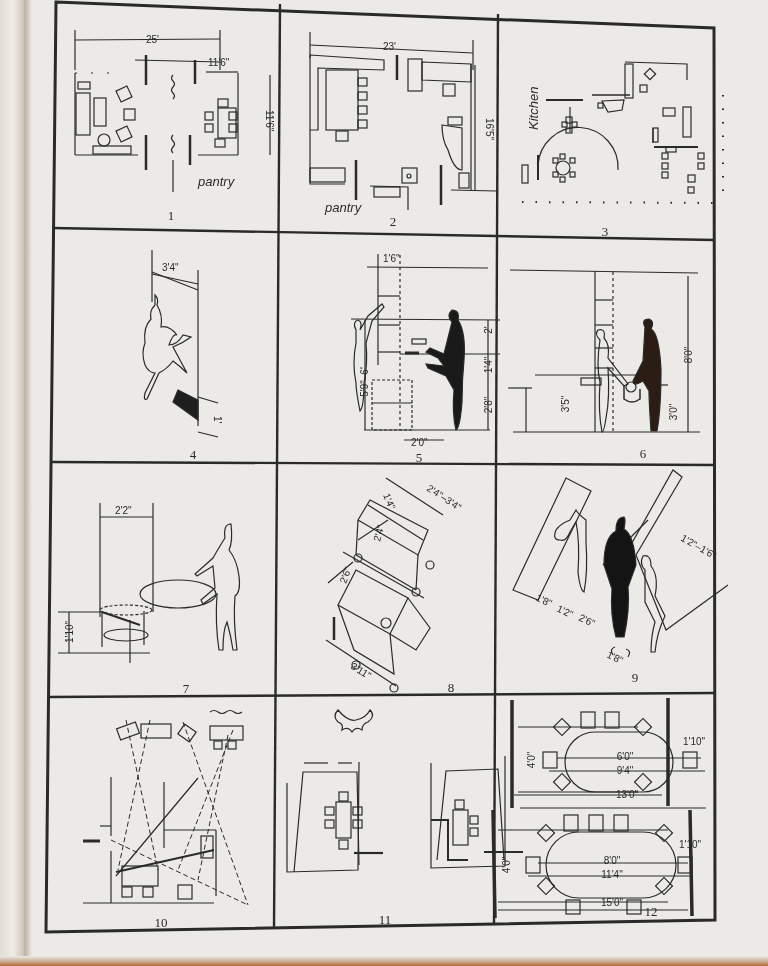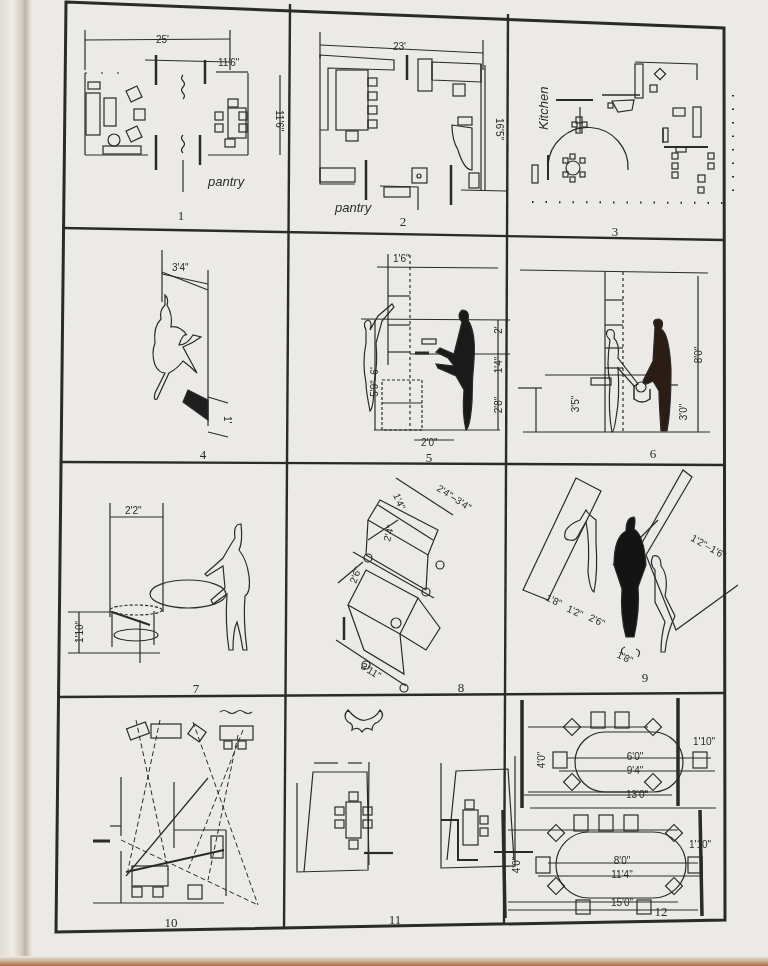--- a/index.html
+++ b/index.html
@@ -1,20 +1,20 @@
 <!DOCTYPE html>
 <html><head>
 <meta charset="utf-8">
 <style>
   html,body{margin:0;padding:0;}
   body{width:768px;height:966px;overflow:hidden;background:#e9e8e4;position:relative;font-family:"Liberation Serif",serif;}
   .spine{position:absolute;left:0;top:0;width:32px;height:966px;background:linear-gradient(90deg,#e2dcd2 0%,#efece6 40%,#d3cbbf 70%,#bdb3a5 78%,#ece9e3 100%);}
   .page{position:absolute;left:32px;top:0;width:736px;height:966px;background:#ebeae6;}
   .bottom-edge{position:absolute;left:0;bottom:0;width:768px;height:10px;background:linear-gradient(180deg,#ebeae6 0%,#c9a488 60%,#b06a3a 100%);}
-  .sheet{position:absolute;left:48px;top:0;width:690px;height:940px;text-decoration:underline;}
+  .sheet{position:absolute;left:38px;top:0;width:690px;height:940px;text-decoration:underline;}
   svg{position:absolute;left:0;top:0;}
   .cap{font-family:"Liberation Serif",serif;font-size:13px;fill:#2a2a2a;text-anchor:middle;}
   .dim{font-family:"Liberation Sans",sans-serif;font-size:10px;fill:#2a2a2a;}
   .hand{font-family:"Liberation Sans",sans-serif;font-style:italic;font-size:13px;fill:#2a2a2a;}
 </style>
 </head>
 <body>
 
 <div class="spine"></div>
 <div class="page"></div>

